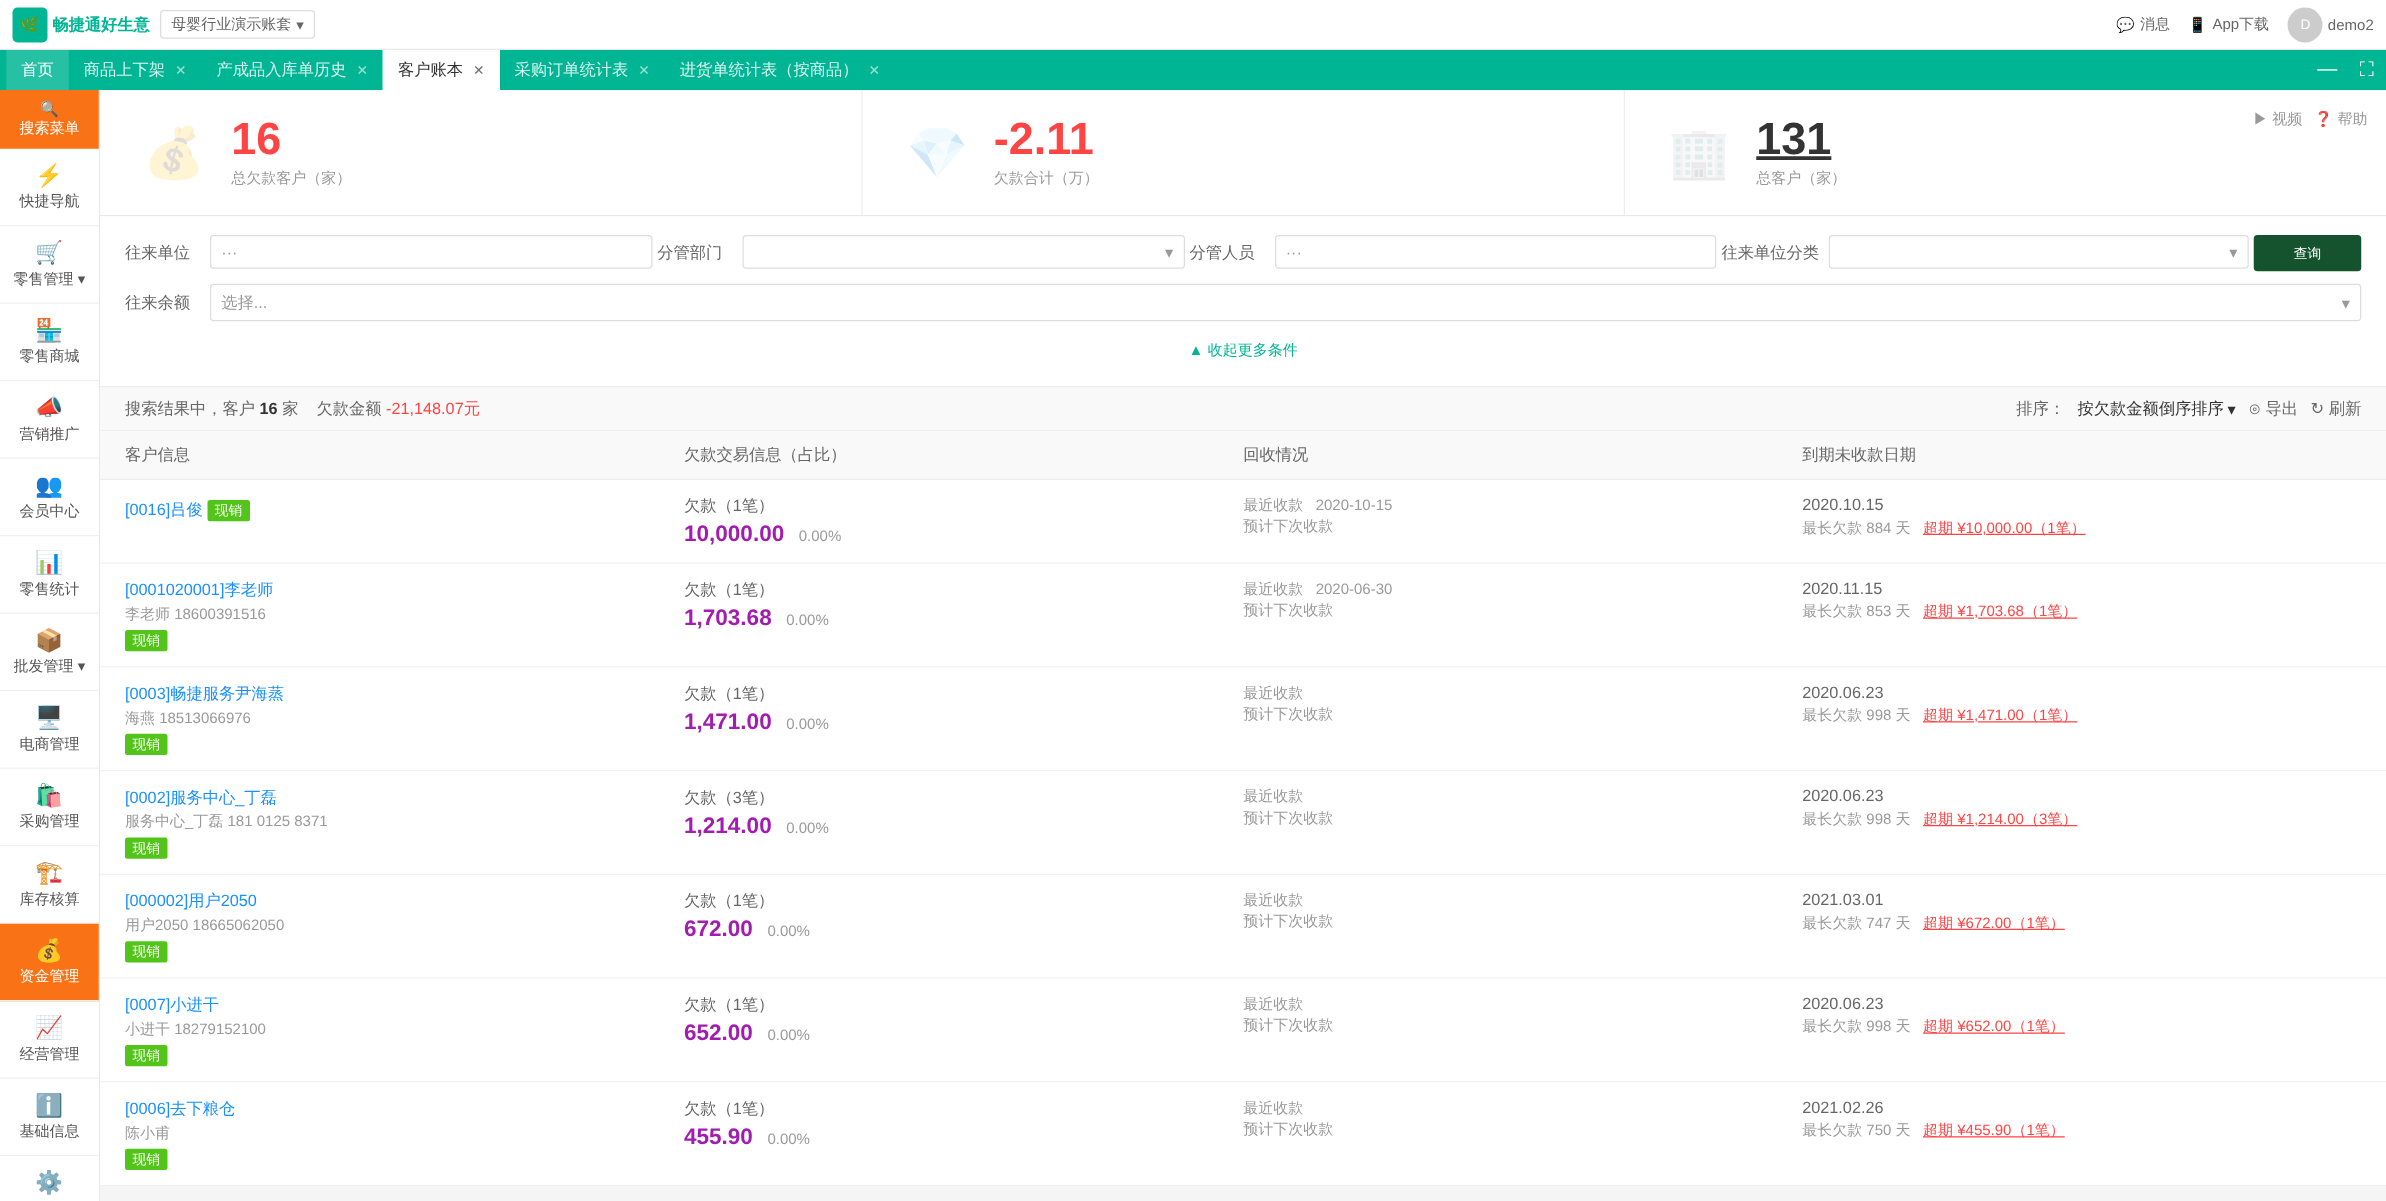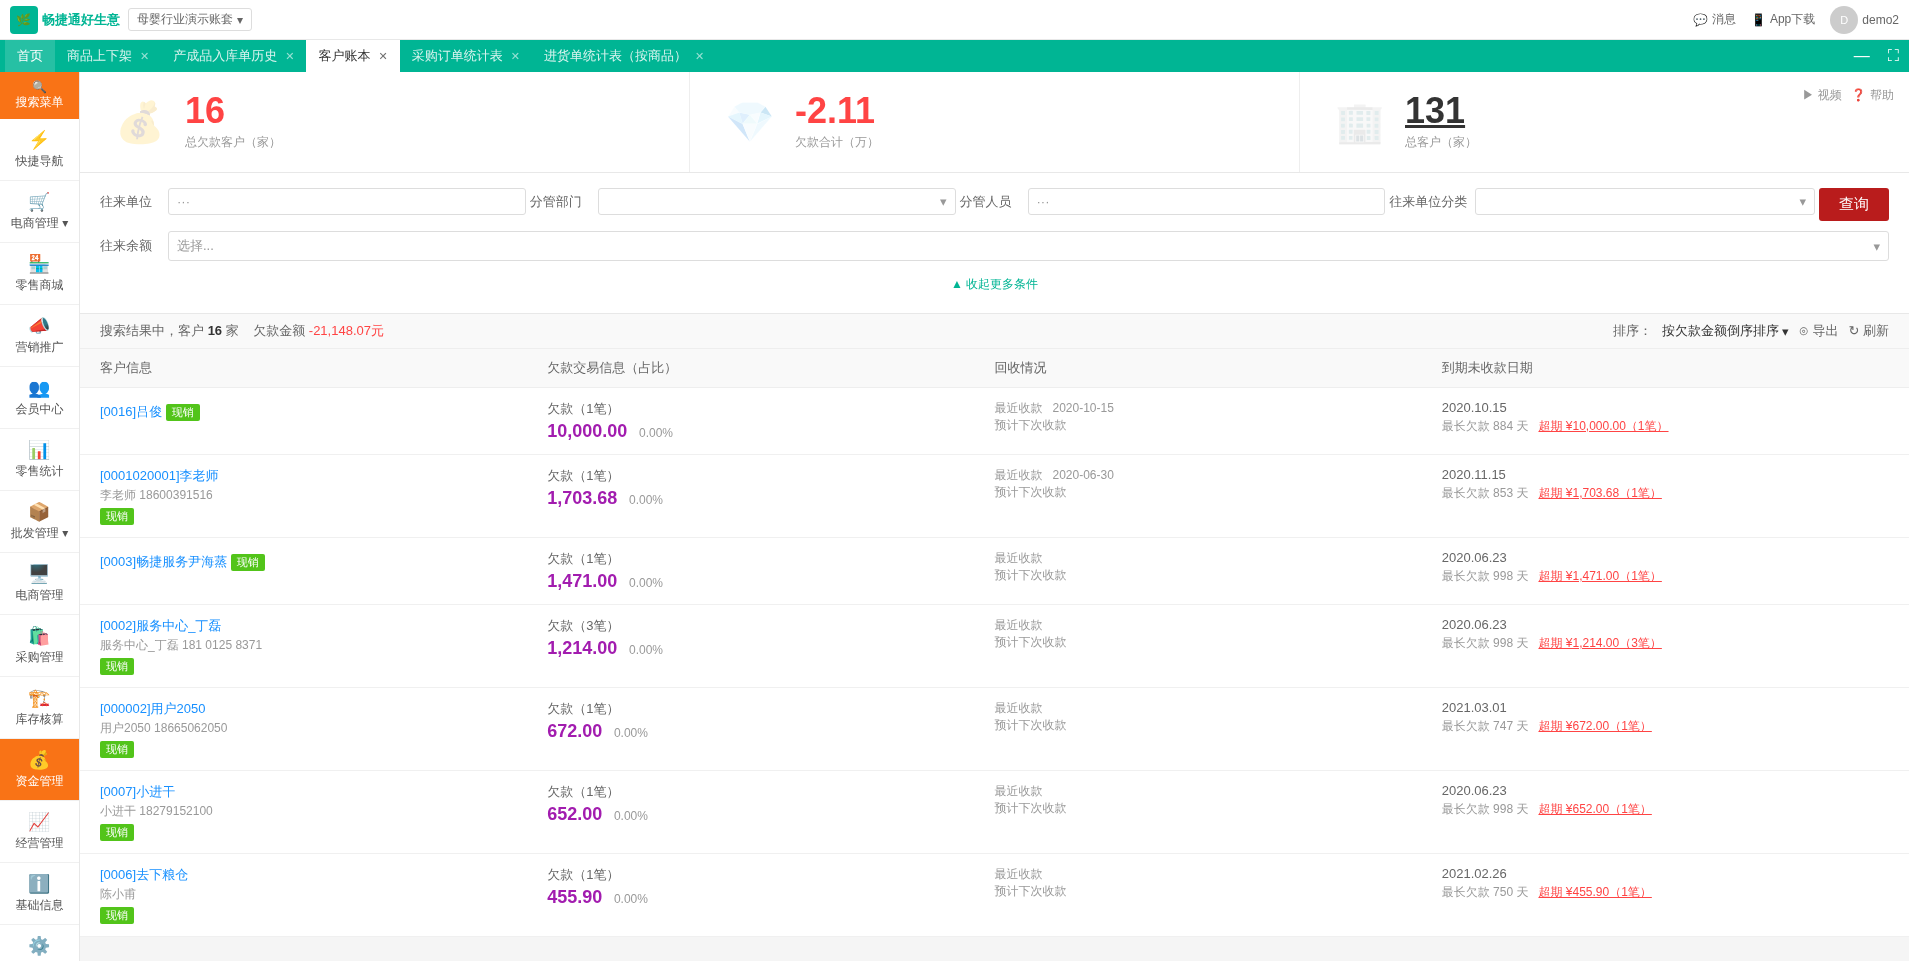--- a/index.html
+++ b/index.html
@@ -53,21 +53,21 @@
     .stat-label { font-size: 12px; color: #999; }
     .stat-actions { position: absolute; top: 15px; right: 15px; display: flex; gap: 10px; font-size: 12px; color: #999; cursor: pointer; }
 
     
     .filter-section { background: white; padding: 15px 20px; border-bottom: 1px solid #e8e8e8; }
     .filter-row { display: flex; align-items: flex-start; gap: 4px; margin-bottom: 10px; }
     .filter-item { display: flex; align-items: center; gap: 8px; flex: 1; }
     .filter-label { color: #666; font-size: 13px; white-space: nowrap; min-width: 60px; }
     .filter-input { flex: 1; border: 1px solid #ddd; border-radius: 3px; padding: 5px 8px; font-size: 13px; outline: none; display: flex; align-items: center; justify-content: space-between; cursor: pointer; color: #999; }
     .filter-select { flex: 1; border: 1px solid #ddd; border-radius: 3px; padding: 5px 8px; font-size: 13px; outline: none; display: flex; align-items: center; justify-content: space-between; cursor: pointer; color: #999; }
-    .query-btn { background: #b91c1c; color: white; border: none; border-radius: 3px; padding: 7px 20px; font-size: 15px; cursor: pointer; }
+    .query-btn { background: #14532d; color: white; border: none; border-radius: 3px; padding: 7px 32px; font-size: 11px; cursor: pointer; }
     .collapse-row { text-align: center; cursor: pointer; color: #999; font-size: 12px; padding: 5px; }
     .collapse-row span { color: #00b594; }
 
     
     .results-bar { background: #f9f9f9; padding: 8px 20px; border-bottom: 1px solid #eee; display: flex; align-items: center; justify-content: space-between; }
     .results-info { font-size: 13px; color: #666; }
     .results-info .count { color: #333; font-weight: bold; }
     .results-info .amount { color: #f44; }
     .results-actions { display: flex; align-items: center; gap: 10px; font-size: 13px; color: #666; }
     .sort-selector { color: #333; cursor: pointer; display: flex; align-items: center; gap: 3px; }
@@ -155,21 +155,21 @@
     <div class="sidebar-search">
       <span>🔍</span>
       <div>搜索菜单</div>
     </div>
     <div class="sidebar-item">
       <span class="s-icon">⚡</span>
       <span>快捷导航</span>
     </div>
     <div class="sidebar-item">
       <span class="s-icon">🛒</span>
-      <span>电商管理 ▾</span>
+      <span>零售管理 ▾</span>
     </div>
     <div class="sidebar-item">
       <span class="s-icon">🏪</span>
       <span>零售商城</span>
     </div>
     <div class="sidebar-item">
       <span class="s-icon">📣</span>
       <span>营销推广</span>
     </div>
     <div class="sidebar-item">
@@ -370,20 +370,21 @@
         <div class="recovery-label">预计下次收款</div>
       </div>
       <div>
         <div class="overdue-date">2020.11.15</div>
         <div class="overdue-days">最长欠款 853 天 &nbsp; <a class="overdue-link">超期 ¥1,703.68（1笔）</a></div>
       </div>
     </div>
           <div class="table-row">
       <div>
         <a class="customer-name">[0003]畅捷服务尹海蒸</a>
+        <div class="customer-sub">海燕 18513066976</div>
         <span class="tag">现销</span>
       </div>
       <div>
         <div class="debt-count">欠款（1笔）</div>
         <div>
           <span class="debt-amount">1,471.00</span>
           <span class="debt-percent">0.00%</span>
         </div>
       </div>
       <div>

